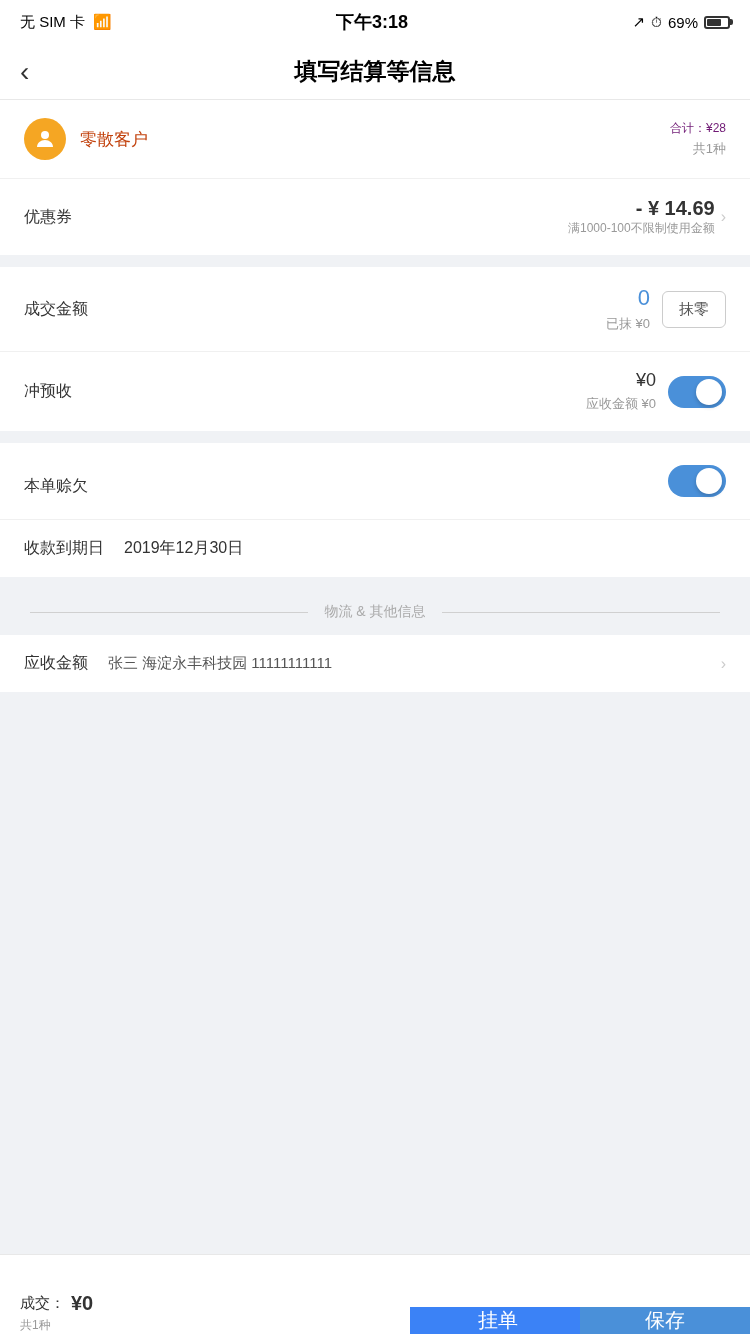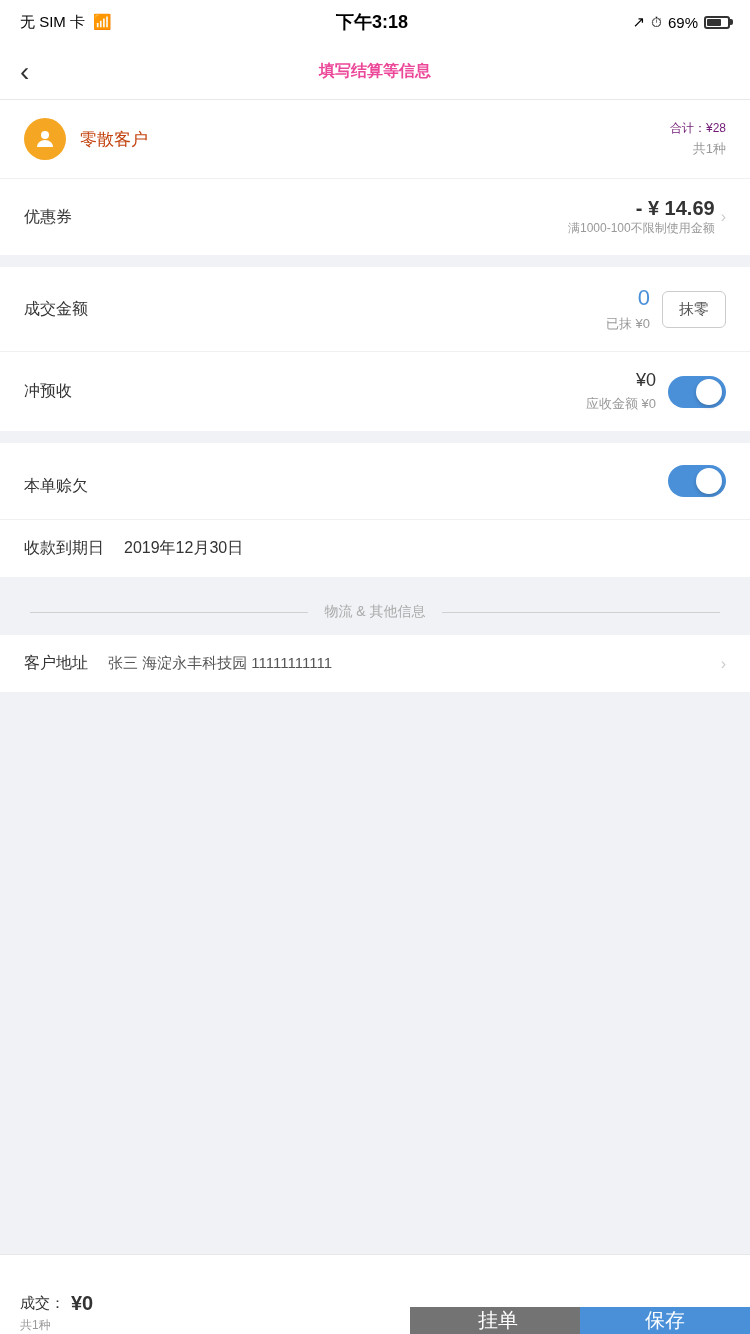--- a/index.html
+++ b/index.html
@@ -52,21 +52,21 @@
       justify-content: center;
       border-bottom: 1px solid #e8e8e8;
       position: relative;
     }
     .nav-back {
       position: absolute; left: 20px;
       font-size: 24px; color: #333; cursor: pointer;
       display: flex; align-items: center;
     }
     .nav-title {
-      font-size: 16px; font-weight: 600; color: #ec4899;
+      font-size: 23px; font-weight: 600; color: #000000;
     }
 
     
     .content {
       flex: 1;
       overflow-y: auto;
       padding-bottom: 80px;
     }
 
     
@@ -231,21 +231,21 @@
     .bottom-info {
       flex: 1;
       display: flex; flex-direction: column; justify-content: center;
       padding: 0 20px;
     }
     .bottom-deal-label { font-size: 15px; color: #333; }
     .bottom-deal-amount { font-size: 20px; font-weight: 600; color: #333; display: inline; }
     .bottom-count { font-size: 12px; color: #999; margin-top: 2px; }
     .bottom-btn-hold {
       width: 170px;
-      background: #737373;
+      background: #3b82f6;
       display: flex; align-items: center; justify-content: center;
       font-size: 20px; font-weight: 500; color: #fff;
       cursor: pointer;
       padding-left: 6px;
     }
     .bottom-btn-save {
       width: 170px;
       background: #4a90d9;
       display: flex; align-items: center; justify-content: center;
       font-size: 20px; font-weight: 500; color: #fff;
@@ -352,21 +352,21 @@
 
   <div class="separator-section">
     <div class="separator-line">
       <div class="sep-line"></div>
       <span class="sep-text">物流 &amp; 其他信息</span>
       <div class="sep-line"></div>
     </div>
   </div>
 
   <div class="address-row">
-    <span class="address-label">客户地址</span>
+    <span class="address-label">应收金额</span>
     <span class="address-value">张三 海淀永丰科技园 11111111111</span>
     <span class="chevron-icon" style="margin-left:8px;">›</span>
   </div>
 
   <div class="empty-area"></div>
 
 </div>
 
 <div class="bottom-bar">
   <div class="bottom-info">

